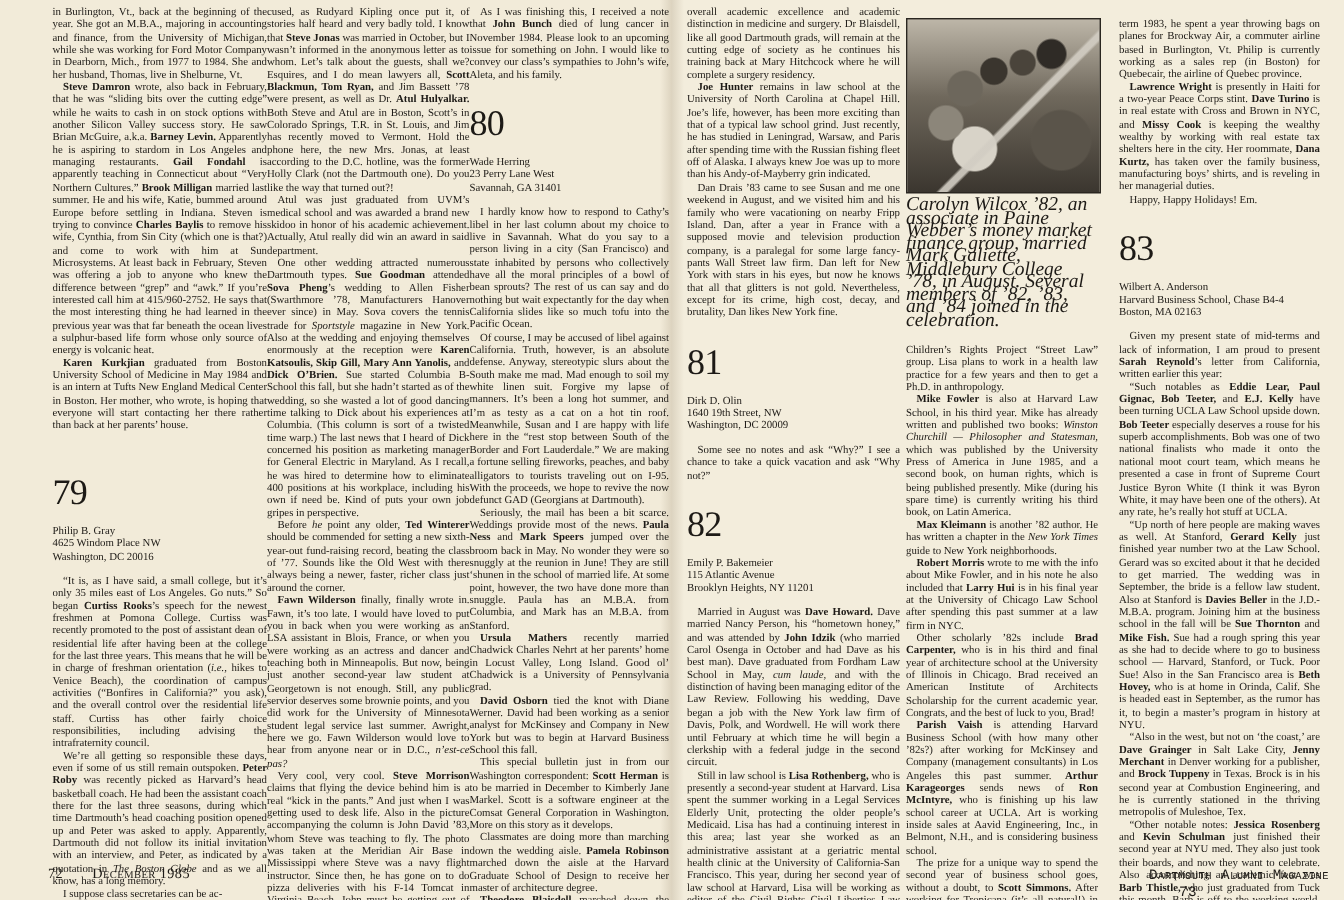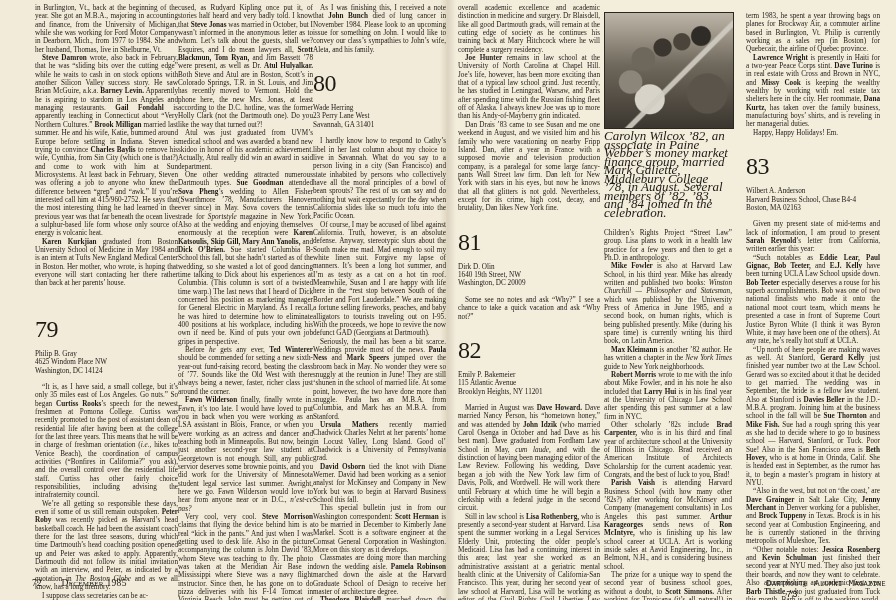--- a/index.html
+++ b/index.html
@@ -60,32 +60,32 @@
 
   <div class="col" style="left:35px; width:143px;">
     <p class="noind">in Burlington, Vt., back at the beginning of the year. She got an M.B.A., majoring in accounting and finance, from the University of Michigan, while she was working for Ford Motor Company in Dearborn, Mich., from 1977 to 1984. She and her husband, Thomas, live in Shelburne, Vt.</p>
     <p><b>Steve Damron</b><span> wrote, also back in February, that he was “sliding bits over the cutting edge” while he waits to cash in on stock options with another Silicon Valley success story. He saw Brian McGuire, a.k.a. </span><b>Barney Levin.</b><span> Apparently he is aspiring to stardom in Los Angeles and managing restaurants. </span><b>Gail Fondahl</b><span> is apparently teaching in Connecticut about “Very Northern Cultures.” </span><b>Brook Milligan</b><span> married last summer. He and his wife, Katie, bummed around Europe before settling in Indiana. Steven is trying to convince </span><b>Charles Baylis</b><span> to remove his wife, Cynthia, from Sin City (which one is that?) and come to work with him at Sun Microsystems. At least back in February, Steven was offering a job to anyone who knew the difference between “grep” and “awk.” If you’re interested call him at 415/960-2752. He says that the most interesting thing he had learned in the previous year was that far beneath the ocean lives a sulphur-based life form whose only source of energy is volcanic heat.</span></p>
     <p><b>Karen Kurkjian</b><span> graduated from Boston University School of Medicine in May 1984 and is an intern at Tufts New England Medical Center in Boston. Her mother, who wrote, is hoping that everyone will start contacting her there rather than back at her parents’ house.</span></p>
 
     <div class="class-head" style="margin-top:26px;">79</div>
     <div class="addr">
       <div>Philip B. Gray</div>
       <div>4625 Windom Place NW</div>
-      <div>Washington, DC 14124</div>
+      <div>Washington, DC 20016</div>
     </div>
     <p><span>“It is, as I have said, a small college, but it’s only 35 miles east of Los Angeles. Go nuts.” So began </span><b>Curtiss Rooks</b><span>’s speech for the newest freshmen at Pomona College. Curtiss was recently promoted to the post of assistant dean of residential life after having been at the college for the last three years. This means that he will be in charge of freshman orientation (</span><i>i.e.</i><span>, hikes to Venice Beach), the coordination of campus activities (“Bonfires in California?” you ask), and the overall control over the residential life staff. Curtiss has other fairly choice responsibilities, including advising the intrafraternity council.</span></p>
     <p><span>We’re all getting so responsible these days, even if some of us still remain outspoken. </span><b>Peter Roby</b><span> was recently picked as Harvard’s head basketball coach. He had been the assistant coach there for the last three seasons, during which time Dartmouth’s head coaching position opened up and Peter was asked to apply. Apparently, Dartmouth did not follow its initial invitation with an interview, and Peter, as indicated by a quotation in </span><i>The Boston Globe</i><span> and as we all know, has a long memory.</span></p>
     <p>I suppose class secretaries can be ac-</p>
   </div>
 
   <div class="col" style="left:178px; width:135px;">
     <p class="noind"><span>cused, as Rudyard Kipling once put it, of stories half heard and very badly told. I know that </span><b>Steve Jonas</b><span> was married in October, but I wasn’t informed in the anonymous letter as to whom. Let’s talk about the guests, shall we? Esquires, and I do mean lawyers all, </span><b>Scott Blackmun, Tom Ryan,</b><span> and Jim Bassett ’78 were present, as well as Dr. </span><b>Atul Hulyalkar.</b><span> Both Steve and Atul are in Boston, Scott’s in Colorado Springs, T.R. in St. Louis, and Jim has recently moved to Vermont. Hold the phone here, the new Mrs. Jonas, at least according to the D.C. hotline, was the former Holly Clark (not the Dartmouth one). Do you like the way that turned out?!</span></p>
     <p>Atul was just graduated from UVM’s medical school and was awarded a brand new skidoo in honor of his academic achievement. Actually, Atul really did win an award in said department.</p>
     <p><span>One other wedding attracted numerous Dartmouth types. </span><b>Sue Goodman</b><span> attended </span><b>Sova Pheng</b><span>’s wedding to Allen Fisher (Swarthmore ’78, Manufacturers Hanover ever since) in May. Sova covers the tennis trade for </span><i>Sportstyle</i><span> magazine in New York. Also at the wedding and enjoying themselves enormously at the reception were </span><b>Karen Katsoulis, Skip Gill, Mary Ann Yanolis,</b><span> and </span><b>Dick O’Brien.</b><span> Sue started Columbia B-School this fall, but she hadn’t started as of the wedding, so she wasted a lot of good dancing time talking to Dick about his experiences at Columbia. (This column is sort of a twisted time warp.) The last news that I heard of Dick concerned his position as marketing manager for General Electric in Maryland. As I recall, he was hired to determine how to eliminate 400 positions at his workplace, including his own if need be. Kind of puts your own job gripes in perspective.</span></p>
-    <p><span>Before </span><i>he</i><span> gets any ever, </span><b>Ted Winterer</b><span> should be commended for setting a new sixth-year-out fund-raising record, beating the class of ’77. Sounds like the Old West with there always being a newer, faster, richer class just around the corner.</span></p>
+    <p><span>Before </span><i>he</i><span> point any older, </span><b>Ted Winterer</b><span> should be commended for setting a new sixth-year-out fund-raising record, beating the class of ’77. Sounds like the Old West with there always being a newer, faster, richer class just around the corner.</span></p>
     <p><b>Fawn Wilderson</b><span> finally, finally wrote in. Fawn, it’s too late. I would have loved to put you in back when you were working as an LSA assistant in Blois, France, or when you were working as an actress and dancer and teaching both in Minneapolis. But now, being just another second-year law student at Georgetown is not enough. Still, any public servior deserves some brownie points, and you did work for the University of Minnesota student legal service last summer. Awright, here we go. Fawn Wilderson would love to hear from anyone near or in D.C., </span><i>n’est-ce pas?</i></p>
     <p><span>Very cool, very cool. </span><b>Steve Morrison</b><span> claims that flying the device behind him is a real “kick in the pants.” And just when I was getting used to desk life. Also in the picture accompanying the column is John David ’83, whom Steve was teaching to fly. The photo was taken at the Meridian Air Base in Mississippi where Steve was a navy flight instructor. Since then, he has gone on to do pizza deliveries with his F-14 Tomcat in Virginia Beach. John must be getting out of his student status just about now.</span></p>
   </div>
 
   <div class="col" style="left:313px; width:133px;">
     <p><span>As I was finishing this, I received a note that </span><b>John Bunch</b><span> died of lung cancer in November 1984. Please look to an upcoming issue for something on John. I would like to convey our class’s sympathies to John’s wife, Aleta, and his family.</span></p>
 
     <div class="class-head">80</div>
     <div class="addr">
       <div>Wade Herring</div>

